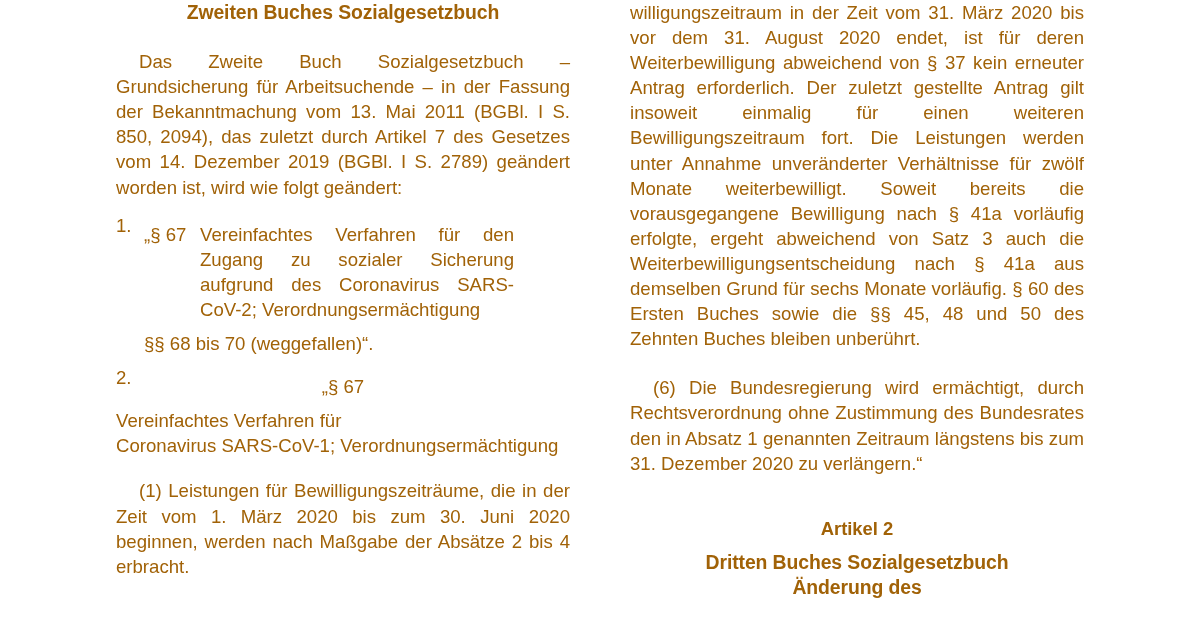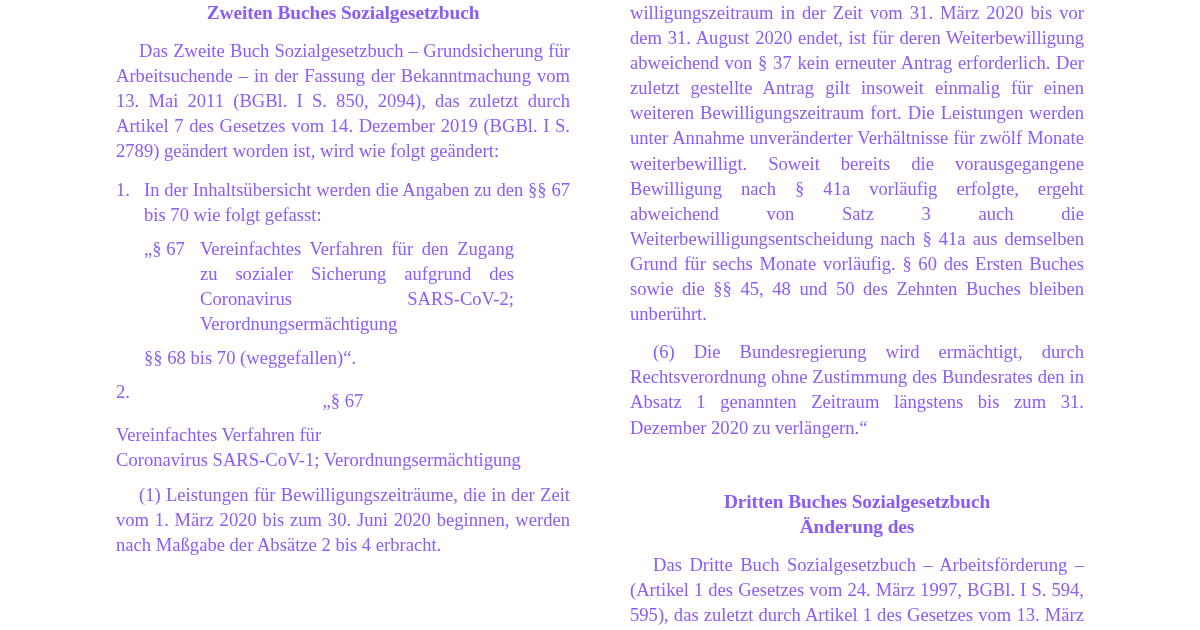--- a/index.html
+++ b/index.html
@@ -6,22 +6,22 @@
     margin: 0;
     padding: 0;
     background: #ffffff;
   }
   .page {
     position: relative;
     width: 1200px;
     height: 630px;
     background: #ffffff;
     overflow: hidden;
-    font-family: Liberation Serif, serif;
-    color: #8b5cf6;
+    font-family: Liberation Sans, sans-serif;
+    color: #a16207;
     border-radius: 25px;
   }
   .columns {
     position: absolute;
     top: 0;
     left: 0;
     width: 1200px;
     height: 630px;
     display: flex;
   }
@@ -45,20 +45,21 @@
   .para {
     font-size: 18.6px;
     line-height: 25.1px;
     text-align: justify;
     text-justify: inter-word;
     margin: 0;
     hyphens: manual;
   }
   .para.indent {
     text-indent: 23px;
+    margin-top: 11px;
   }
   .spacer-sm { height: 9px; }
   .spacer-md { height: 13px; }
   .spacer-xl { height: 40px; }
 
   
   .head-center {
     font-size: 19.4px;
     line-height: 25.1px;
     font-weight: bold;
@@ -140,21 +141,20 @@
         <div class="head-center">Zweiten Buches Sozialgesetzbuch</div>
 
         <div class="spacer-md"></div>
 
         <p class="para indent">Das Zweite Buch Sozialgesetzbuch – Grundsicherung für Arbeitsuchende – in der Fassung der Bekanntmachung vom 13. Mai 2011 (BGBl. I S. 850, 2094), das zuletzt durch Artikel 7 des Gesetzes vom 14. Dezember 2019 (BGBl. I S. 2789) geändert worden ist, wird wie folgt geändert:</p>
 
         <div class="spacer-md"></div>
 
         <div class="numitem">
           <span class="marker">1.</span>
-          <span>In der Inhaltsübersicht werden die Angaben zu den §§ 67 bis 70 wie folgt gefasst:</span>
         </div>
 
         <div class="spacer-sm"></div>
 
         <div class="hang">
           <span class="hang-label">„§ 67</span>
           <span>Vereinfachtes Verfahren für den Zugang zu sozialer Sicherung aufgrund des Coronavirus SARS-CoV-2; Verordnungsermächtigung</span>
         </div>
 
         <div class="spacer-sm"></div>
@@ -187,20 +187,21 @@
       <div class="col-inner">
 
         <p class="para">willigungszeitraum in der Zeit vom 31. März 2020 bis vor dem 31. August 2020 endet, ist für deren Weiterbewilligung abweichend von § 37 kein erneuter Antrag erforderlich. Der zuletzt gestellte Antrag gilt insoweit einmalig für einen weiteren Bewilligungszeitraum fort. Die Leistungen werden unter Annahme unveränderter Verhältnisse für zwölf Monate weiterbewilligt. Soweit bereits die vorausgegangene Bewilligung nach § 41a vorläufig erfolgte, ergeht abweichend von Satz 3 auch die Weiterbewilligungsentscheidung nach § 41a aus demselben Grund für sechs Monate vorläufig. § 60 des Ersten Buches sowie die §§ 45, 48 und 50 des Zehnten Buches bleiben unberührt.</p>
 
         <div class="spacer-md"></div>
 
         <p class="para indent">(6) Die Bundesregierung wird ermächtigt, durch Rechtsverordnung ohne Zustimmung des Bundesrates den in Absatz 1 genannten Zeitraum längstens bis zum 31. Dezember 2020 zu verlängern.“</p>
 
         <div class="spacer-xl"></div>
 
+        <div class="head-article">Artikel 2</div>
 
         <div class="spacer-sm"></div>
 
         <div class="head-center">Dritten Buches Sozialgesetzbuch</div>
         <div class="head-center">Änderung des</div>
 
         <div class="spacer-md"></div>
 
         <p class="para indent">Das Dritte Buch Sozialgesetzbuch – Arbeitsförderung – (Artikel 1 des Gesetzes vom 24. März 1997, BGBl. I S. 594, 595), das zuletzt durch Artikel 1 des Gesetzes vom 13. März 2020 (BGBl. I S. 493) und durch Artikel 1a des Gesetzes vom 4. März 2020 (BGBl. I S. 427) geändert worden ist, wird wie folgt geändert:</p>
 

